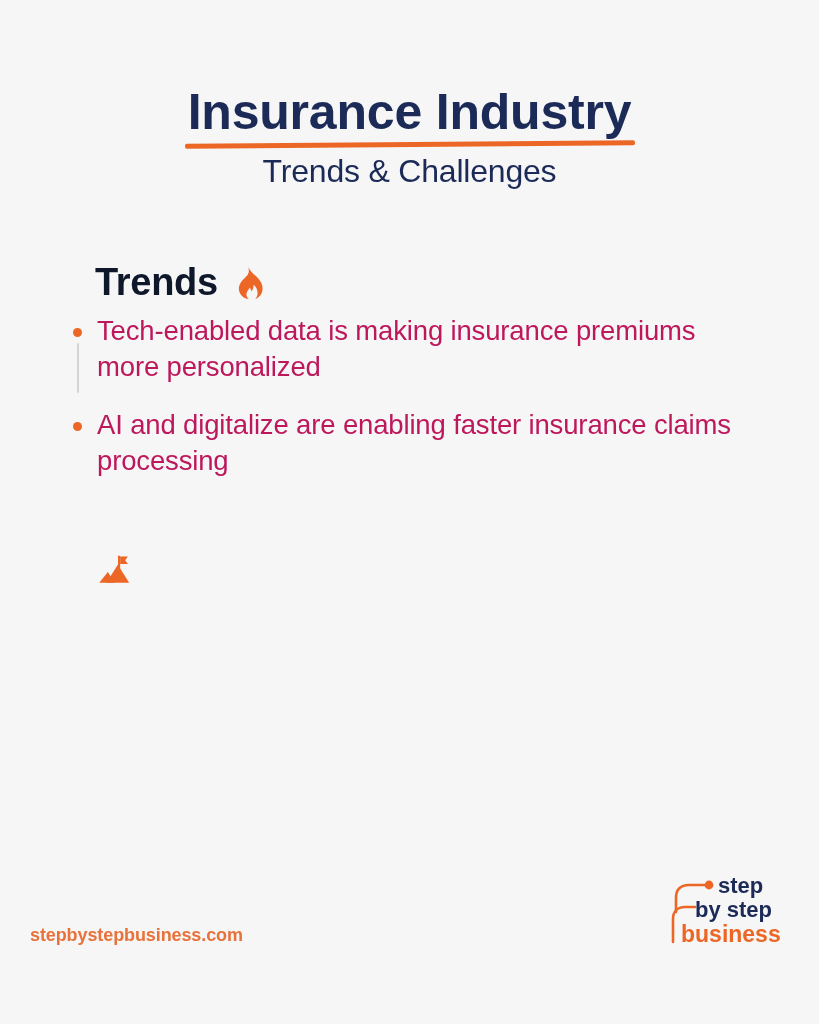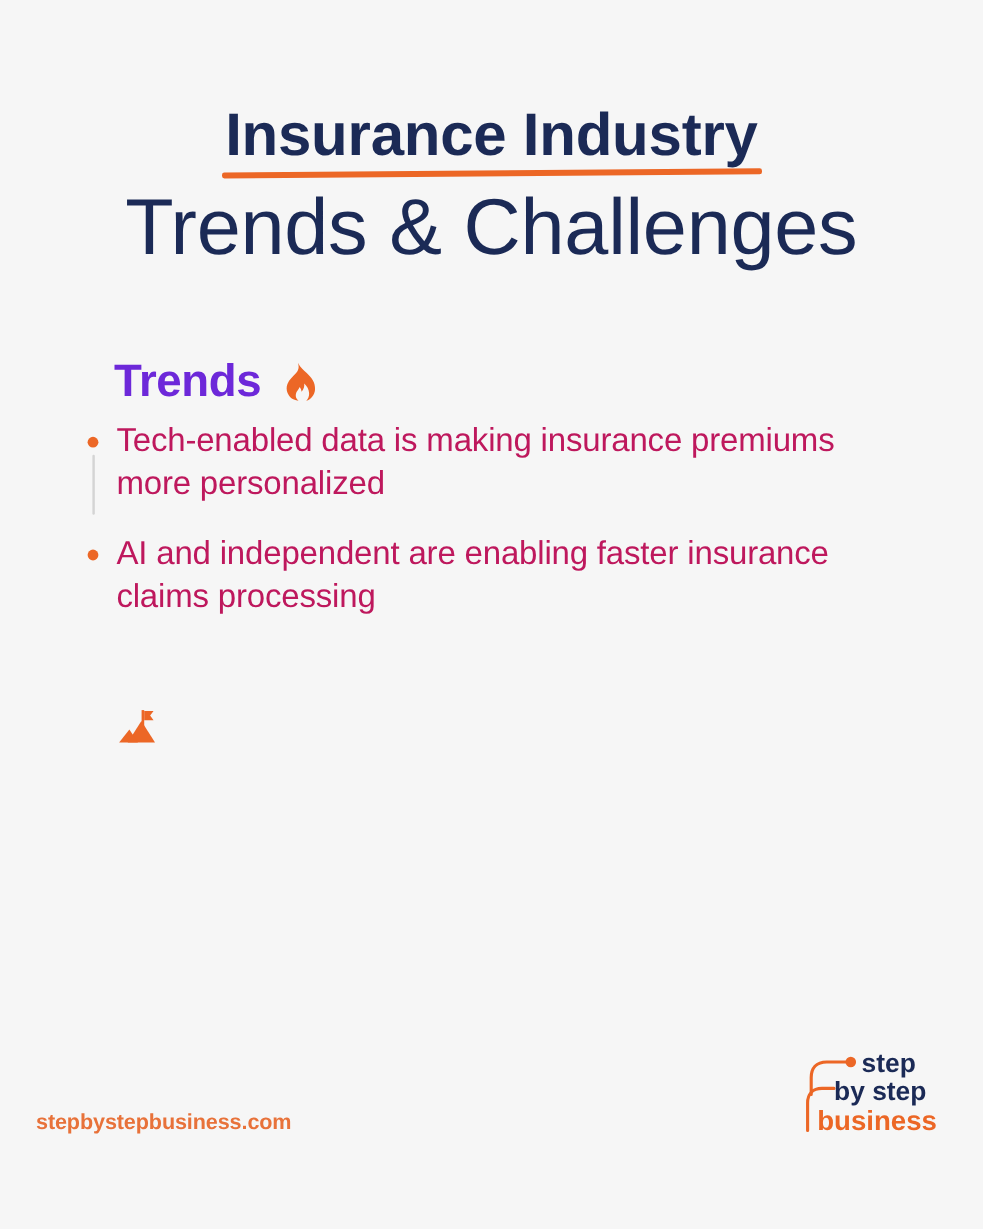--- a/index.html
+++ b/index.html
@@ -18,32 +18,32 @@
     font-size:50px; font-weight:700; color:#1b2a56;
     letter-spacing:-0.2px; line-height:1.04;
   }
   .title-underline {
     position:absolute; left:-3px; right:-3px; bottom:-9px;
     height:5px; background:#ec6726; border-radius:2px;
     transform:rotate(-0.45deg);
   }
   .title-line2 {
     margin-top:17px;
-    font-size:66px; font-weight:400; color:#1b2a56;
+    font-size:32px; font-weight:400; color:#1b2a56;
     letter-spacing:-0.2px; line-height:1.04;
   }
 
   
   .section { padding-left:95px; padding-right:55px; }
   .section-trends { margin-top:73px; }
   .section-challenges { margin-top:72px; }
 
   .section-head {
     display:flex; align-items:center; gap:11px;
-    font-size:38px; font-weight:700; color:#6d28d9;
+    font-size:38px; font-weight:700; color:#0f172a;
     letter-spacing:-0.3px; margin-bottom:9px;
   }
   .head-icon { display:block; width:38px; height:38px; flex:0 0 auto; }
 
   
   .bullets { position:relative; margin-left:-22px; }
   .bullet {
     position:relative;
     display:flex; align-items:flex-start;
     padding-left:24px;
@@ -93,21 +93,21 @@
       </svg>
     </div>
     <div class="bullets">
       <div class="bullet">
         <span class="bullet-dot"></span>
         <span class="bullet-rule"></span>
         <span class="bullet-text">Tech-enabled data is making insurance premiums more personalized</span>
       </div>
       <div class="bullet">
         <span class="bullet-dot"></span>
-        <span class="bullet-text">AI and independent are enabling faster insurance claims processing</span>
+        <span class="bullet-text">AI and digitalize are enabling faster insurance claims processing</span>
       </div>
     </div>
   </div>
 
   <div class="section section-challenges">
     <div class="section-head">
       <svg class="head-icon" viewBox="0 0 40 40">
         <rect x="24.2" y="5" width="2.3" height="23" fill="#ec6726"></rect>
         <path d="M26.5 5.8h8.2l-3 4 3 4h-8.2z" fill="#ec6726"></path>
         <path d="M24 14.5 L36 33.5 H12 Z" fill="#ec6726"></path>

